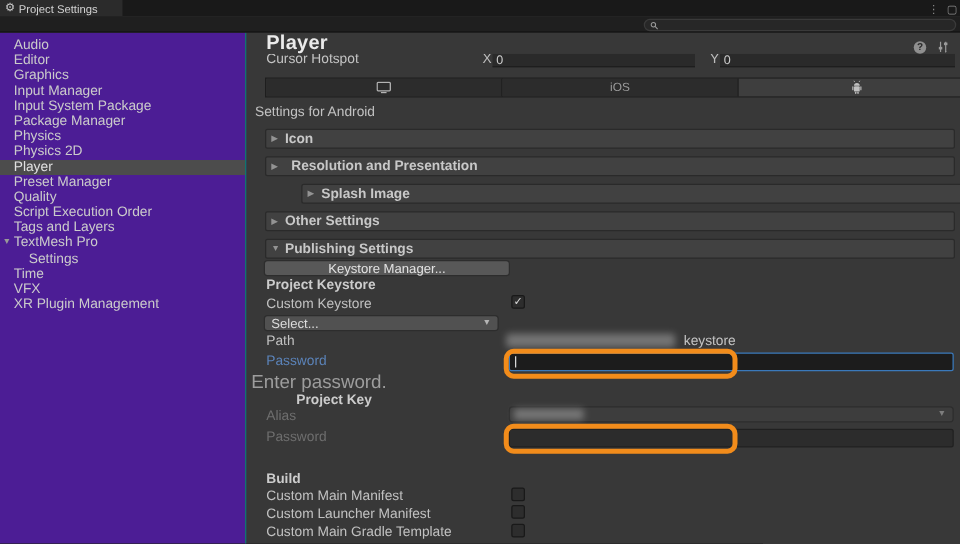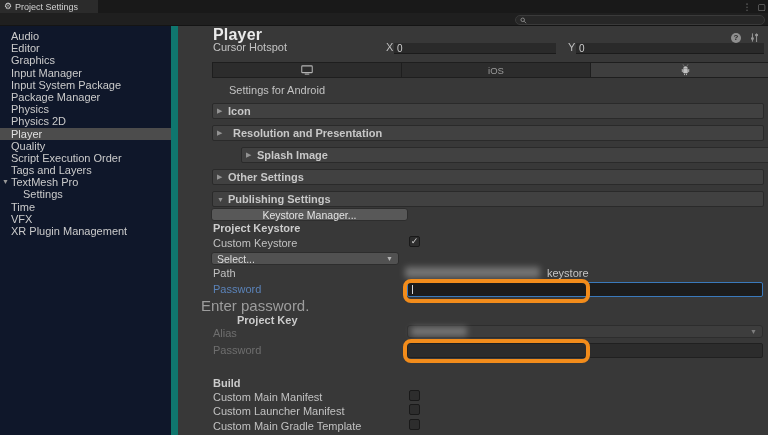--- a/index.html
+++ b/index.html
@@ -16,22 +16,22 @@
   .gear { font-size:9px; color:#cfcfcf; line-height:9px; }
   .win-icons { position:absolute; right:2px; top:0; height:13px; display:flex; align-items:center; gap:6px;
                font-size:9px; color:#8a8a8a; }
   
   .toolbar { position:absolute; top:13px; left:0; right:0; height:13px; background:#1f1f1f;
              border-bottom:1px solid #141414; z-index:6; }
   .search { position:absolute; left:515px; width:250px; top:2px; height:10px; background:#272727;
             border:1px solid #3a3a3a; border-radius:5px; display:flex; align-items:center; padding:0 4px; }
   .search input { background:transparent; border:none; outline:none; color:#c8c8c8; font-size:8px; width:100%; }
   
-  .sidebar { position:absolute; top:26px; left:0; width:178px; bottom:0; background:#0f172a;
-             border-right:7px solid #0f766e; padding-top:4px; z-index:5; }
+  .sidebar { position:absolute; top:26px; left:0; width:197px; bottom:0; background:#4c1d95;
+             border-right:1px solid #0f766e; padding-top:4px; z-index:5; }
   .side-item { position:relative; height:12.2px; line-height:12.3px; padding-left:11px;
                white-space:nowrap; font-size:11px; color:#cbcbcb; cursor:default; }
   .side-item.selected { background:#4c4c4c; color:#e0e0e0; }
   .side-item.indent { padding-left:23px; }
   .side-item .fold { position:absolute; left:2px; top:0; font-size:7px; color:#999; }
   
   .content { position:absolute; top:26px; left:197px; width:571px; bottom:0; background:#383838; }
   .header-block { position:absolute; top:0; left:0; right:0; height:17px; background:#383838; z-index:3; }
   .title { position:absolute; left:16px; top:0; font-size:16px; font-weight:bold; color:#eaeaea; letter-spacing:.2px; }
   .header-icons { position:absolute; right:8px; top:6px; display:flex; gap:8px; align-items:center; }
@@ -43,21 +43,21 @@
   .axis-lbl { position:absolute; top:-2px; color:#bdbdbd; }
   .axis-field { position:absolute; top:0; height:11px; background:#2a2a2a; border-bottom:1px solid #1b1b1b;
                 color:#cdcdcd; font-size:10px; padding:0 3px; line-height:11px; }
   
   .ptabs { position:absolute; top:36px; left:15px; width:568px; height:16px; display:flex;
            border:1px solid #1e1e1e; }
   .ptab { flex:1; background:#2c2c2c; border-right:1px solid #1e1e1e; display:flex;
           align-items:center; justify-content:center; font-size:9.5px; color:#9c9c9c; cursor:default; }
   .ptab:last-child { border-right:none; }
   .ptab.selected { background:#3e3e3e; }
-  .settings-for { position:absolute; top:58px; left:32px; color:#c2c2c2; }
+  .settings-for { position:absolute; top:58px; left:7px; color:#c2c2c2; }
   
   .section { position:absolute; left:15px; width:552px; height:16px; background:#414141;
              border:1px solid #2a2a2a; border-radius:2px; display:flex; align-items:center;
              padding-left:15px; font-weight:bold; color:#c8c8c8; cursor:default; }
   .section .arrow { position:absolute; left:4px; font-size:7px; font-weight:normal; color:#939393; }
   
   .row-label { position:absolute; left:16px; color:#c1c1c1; white-space:nowrap; }
   .bold-label { position:absolute; left:16px; font-weight:bold; color:#cccccc; white-space:nowrap; }
   .dim { color:#6e6e6e !important; }
   .blue { color:#5b83b9 !important; }
@@ -113,20 +113,21 @@
   <div class="sidebar">
     <div class="side-item">Audio</div>
     <div class="side-item">Editor</div>
     <div class="side-item">Graphics</div>
     <div class="side-item">Input Manager</div>
     <div class="side-item">Input System Package</div>
     <div class="side-item">Package Manager</div>
     <div class="side-item">Physics</div>
     <div class="side-item">Physics 2D</div>
     <div class="side-item selected">Player</div>
+    <div class="side-item">Preset Manager</div>
     <div class="side-item">Quality</div>
     <div class="side-item">Script Execution Order</div>
     <div class="side-item">Tags and Layers</div>
     <div class="side-item">
       <span class="fold">▼</span>
       <span>TextMesh Pro</span>
     </div>
     <div class="side-item indent">Settings</div>
     <div class="side-item">Time</div>
     <div class="side-item">VFX</div>

